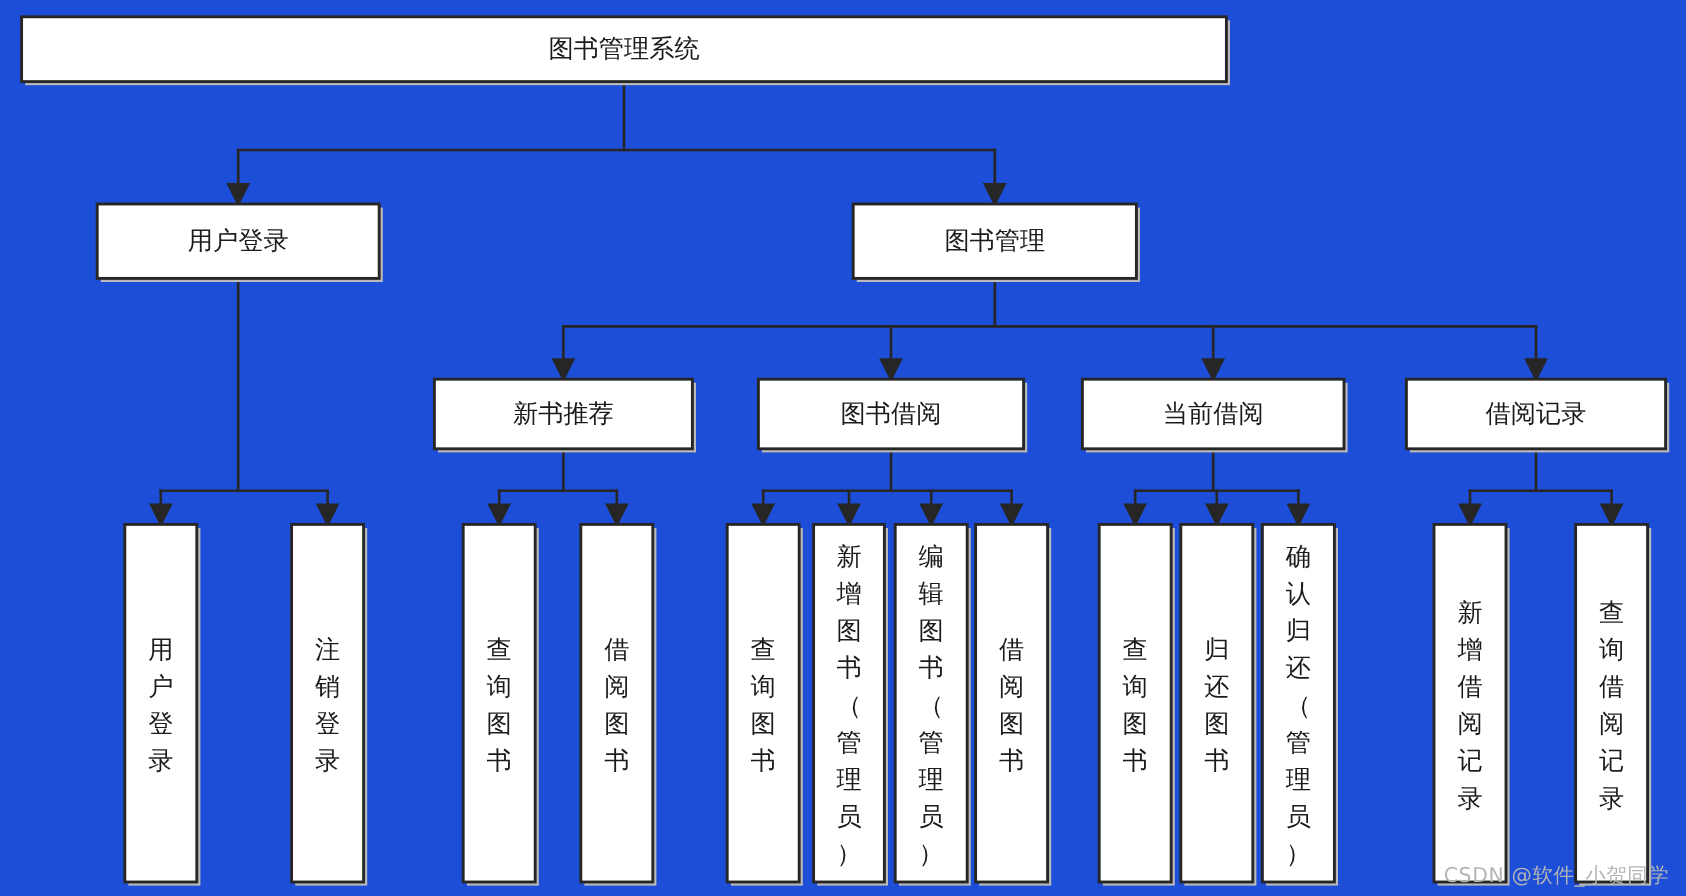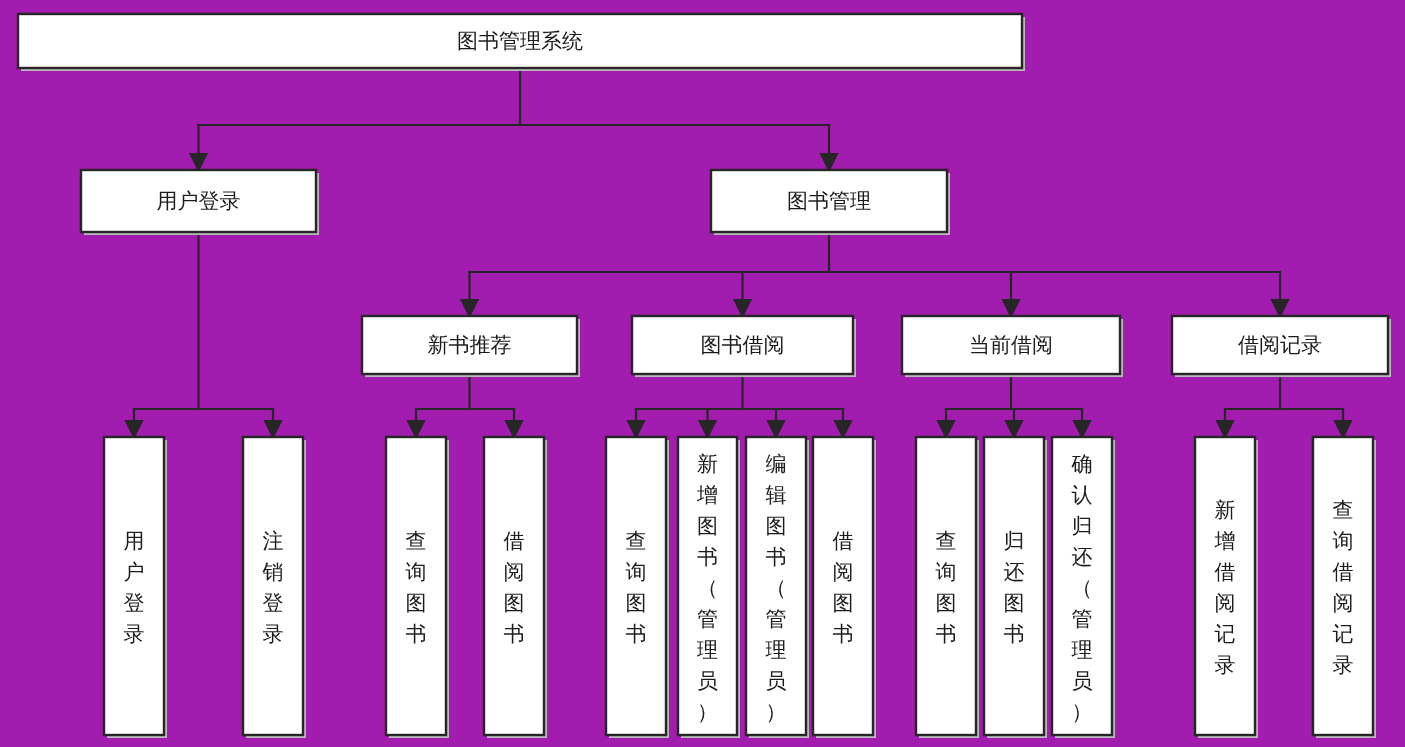--- a/index.html
+++ b/index.html
@@ -8,21 +8,21 @@
     padding: 0;
     background: #ffffff;
   }
   body {
     font-family: "DejaVu Sans", "Liberation Sans", sans-serif;
   }
   #diagram-root {
     position: relative;
     width: 1405px;
     height: 747px;
-    background: #a21caf;
+    background: #1d4ed8;
     overflow: hidden;
   }
   svg#flow {
     display: block;
     width: 1405px;
     height: 747px;
   }
   .node-rect {
     fill: #ffffff;
     stroke: #262626;
@@ -226,13 +226,14 @@
         </g>
         <g>
           <rect class="node-shadow" x="1316" y="440" width="60" height="298"></rect>
           <rect class="node-rect" x="1313" y="437" width="60" height="298"></rect>
           <text class="node-label-v" x="1343" y="517.18"><tspan x="1343" dy="0">查</tspan><tspan x="1343" dy="31">询</tspan><tspan x="1343" dy="31">借</tspan><tspan x="1343" dy="31">阅</tspan><tspan x="1343" dy="31">记</tspan><tspan x="1343" dy="31">录</tspan></text>
         </g>
       </g>
 
   </svg>
 
+  <div class="watermark">CSDN @软件_小贺同学</div>
 </div>
 
 </body></html>

